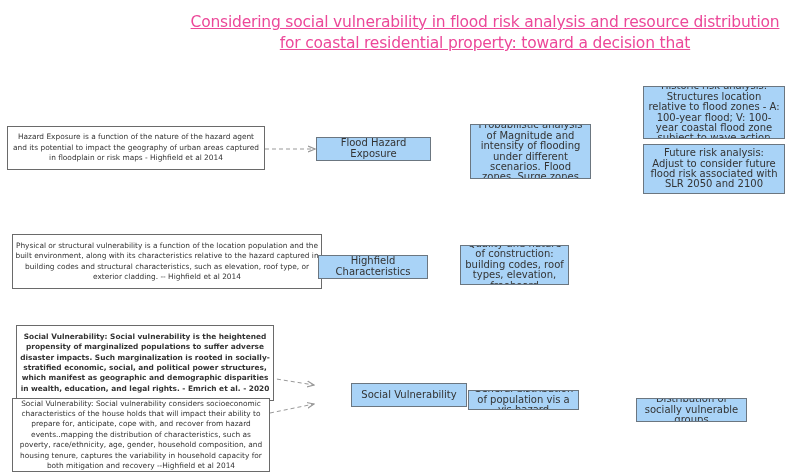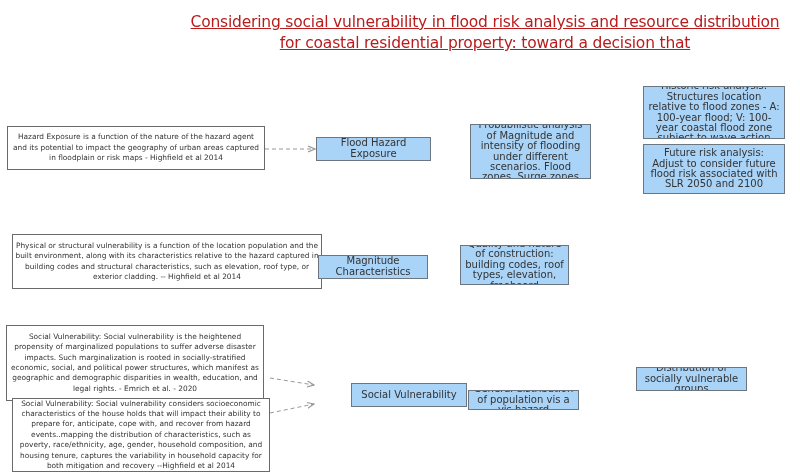--- a/index.html
+++ b/index.html
@@ -13,21 +13,21 @@
     body {
       position: relative;
       font-family: "DejaVu Sans", sans-serif;
     }
     .title {
       position: absolute;
       left: 170px;
       top: 12px;
       width: 630px;
       text-align: center;
-      color: #b91c1c;
+      color: #ec4899;
       font-size: 15.5px;
       line-height: 21px;
       text-decoration: underline;
       letter-spacing: -0.2px;
     }
     .box {
       position: absolute;
       box-sizing: border-box;
       display: flex;
       align-items: center;
@@ -84,34 +84,34 @@
 </svg>
 
 <div class="box note" style="left:7px; top:126px; width:258px; height:44px;">
   <span>Hazard Exposure is a function of the nature of the hazard agent and its potential to impact the geography of urban areas captured in floodplain or risk maps - Highfield et al 2014</span>
 </div>
 
 <div class="box note" style="left:12px; top:234px; width:310px; height:55px;">
   <span>Physical or structural vulnerability is a function of the location population and the built environment, along with its characteristics relative to the hazard captured in building codes and structural characteristics, such as elevation, roof type, or exterior cladding. -- Highfield et al 2014</span>
 </div>
 
-<div class="box note" style="left:6px; top:325px; width:258px; height:76px;">
+<div class="box note" style="left:16px; top:325px; width:258px; height:76px;font-weight:bold;">
   <span>Social Vulnerability: Social vulnerability is the heightened propensity of marginalized populations to suffer adverse disaster impacts. Such marginalization is rooted in socially-stratified economic, social, and political power structures, which manifest as geographic and demographic disparities in wealth, education, and legal rights. - Emrich et al. - 2020</span>
 </div>
 
 <div class="box note" style="left:12px; top:398px; width:258px; height:74px;align-items:center;">
   <span>Social Vulnerability: Social vulnerability considers socioeconomic characteristics of the house holds that will impact their ability to prepare for, anticipate, cope with, and recover from hazard events..mapping the distribution of characteristics, such as poverty, race/ethnicity, age, gender, household composition, and housing tenure, captures the variability in household capacity for both mitigation and recovery --Highfield et al 2014</span>
 </div>
 
 <div class="box node" style="left:316px; top:137px; width:115px; height:24px;">
   <span>Flood Hazard Exposure</span>
 </div>
 
 <div class="box node" style="left:318px; top:255px; width:110px; height:24px;">
-  <span>Magnitude Characteristics</span>
+  <span>Highfield Characteristics</span>
 </div>
 
 <div class="box node" style="left:315px; top:383px; width:116px; height:24px;margin-left:36px;">
   <span>Social Vulnerability</span>
 </div>
 
 <div class="box node small" style="left:470px; top:124px; width:121px; height:55px;">
   <span>Probabilistic analysis of Magnitude and intensity of flooding under different scenarios. Flood zones. Surge zones</span>
 </div>
 
@@ -124,15 +124,15 @@
 </div>
 
 <div class="box node small" style="left:643px; top:86px; width:142px; height:53px;">
   <span>Historic risk analysis: Structures location relative to flood zones - A: 100-year flood; V: 100-year coastal flood zone subject to wave action</span>
 </div>
 
 <div class="box node small" style="left:643px; top:144px; width:142px; height:50px;">
   <span>Future risk analysis: Adjust to consider future flood risk associated with SLR 2050 and 2100</span>
 </div>
 
-<div class="box node small" style="left:636px; top:367px; width:111px; height:24px;">
+<div class="box node small" style="left:636px; top:398px; width:111px; height:24px;">
   <span>Distribution of socially vulnerable groups</span>
 </div>
 
 </body></html>

